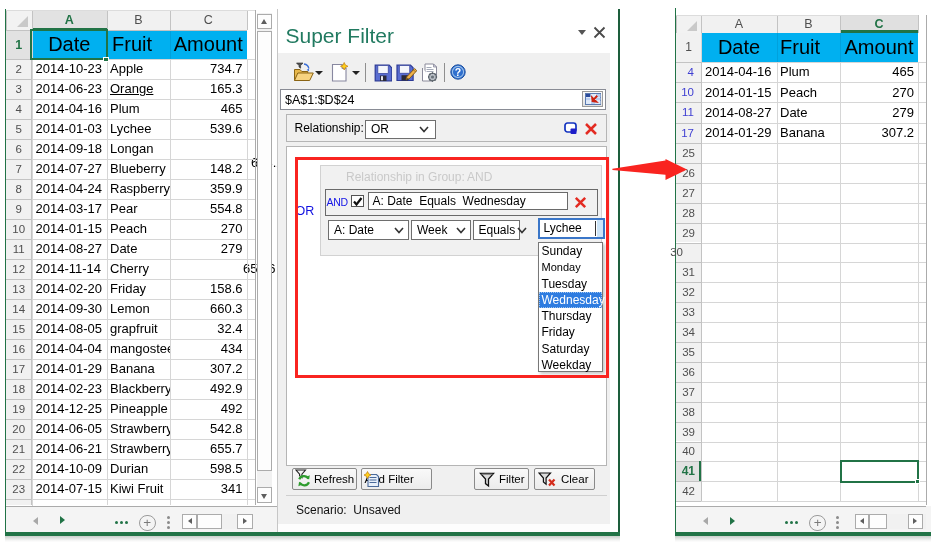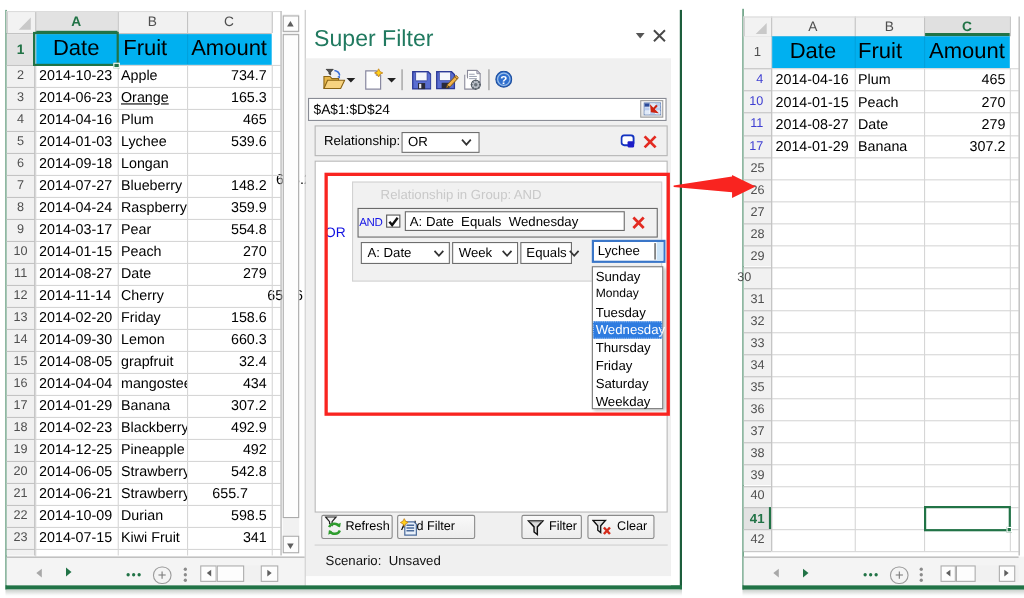--- a/index.html
+++ b/index.html
@@ -156,21 +156,21 @@
 <div class="rn" style="left:6px;top:418.6px;width:25.5px;height:20.0px;">20</div>
 <div class="a" style="left:6px;top:418.6px;width:25.5px;height:1px;background:#c3c3c3;"></div>
 <div class="cell" style="left:35.5px;top:418.6px;width:71.5px;height:20.0px;">2014-06-05</div>
 <div class="cell" style="left:110px;top:418.6px;width:60px;height:20.0px;">Strawberry</div>
 <div class="cell r" style="left:170px;top:418.6px;width:72.5px;height:20.0px;">542.8</div>
 <div class="gl" style="left:31.5px;top:418.6px;width:223.5px;height:1px;"></div>
 <div class="rn" style="left:6px;top:438.6px;width:25.5px;height:20.0px;">21</div>
 <div class="a" style="left:6px;top:438.6px;width:25.5px;height:1px;background:#c3c3c3;"></div>
 <div class="cell" style="left:35.5px;top:438.6px;width:71.5px;height:20.0px;">2014-06-21</div>
 <div class="cell" style="left:110px;top:438.6px;width:60px;height:20.0px;">Strawberry</div>
-<div class="cell r" style="left:153px;top:438.6px;width:72.5px;height:20.0px;">655.7</div>
+<div class="cell r" style="left:170px;top:438.6px;width:72.5px;height:20.0px;">655.7</div>
 <div class="gl" style="left:31.5px;top:438.6px;width:223.5px;height:1px;"></div>
 <div class="rn" style="left:6px;top:458.6px;width:25.5px;height:20.0px;">22</div>
 <div class="a" style="left:6px;top:458.6px;width:25.5px;height:1px;background:#c3c3c3;"></div>
 <div class="cell" style="left:35.5px;top:458.6px;width:71.5px;height:20.0px;">2014-10-09</div>
 <div class="cell" style="left:110px;top:458.6px;width:60px;height:20.0px;">Durian</div>
 <div class="cell r" style="left:170px;top:458.6px;width:72.5px;height:20.0px;">598.5</div>
 <div class="gl" style="left:31.5px;top:458.6px;width:223.5px;height:1px;"></div>
 <div class="rn" style="left:6px;top:478.6px;width:25.5px;height:20.0px;">23</div>
 <div class="a" style="left:6px;top:478.6px;width:25.5px;height:1px;background:#c3c3c3;"></div>
 <div class="cell" style="left:35.5px;top:478.6px;width:71.5px;height:20.0px;text-align:center;">2014-07-15</div>

